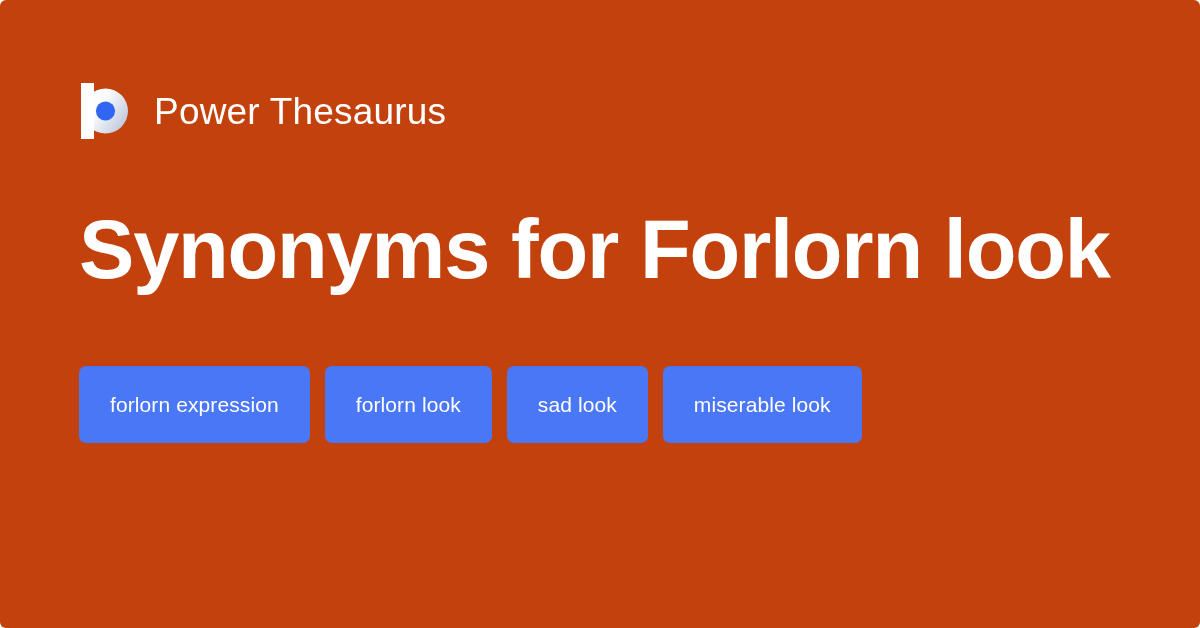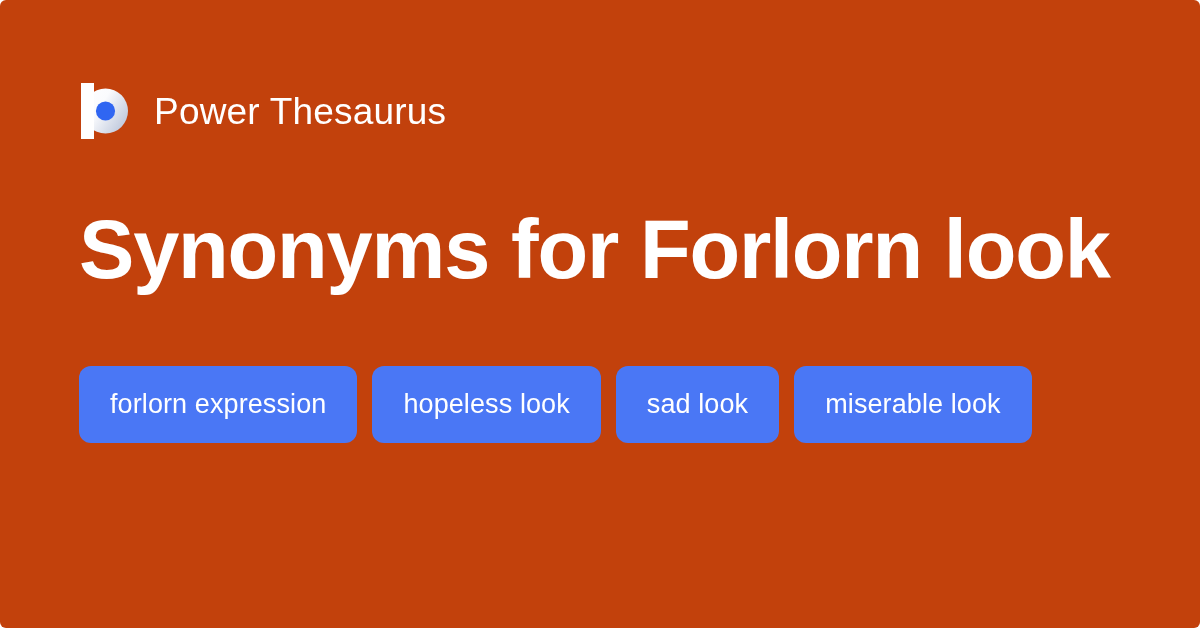--- a/index.html
+++ b/index.html
@@ -80,23 +80,23 @@
   }
 
   .chip {
     box-sizing: border-box;
     height: 77px;
     display: flex;
     align-items: center;
     justify-content: center;
     padding: 4px 31px;
     background: #4A77F5;
-    border-radius: 12px;
+    border-radius: 7px;
     color: #ffffff;
-    font-size: 27px;
+    font-size: 21px;
     font-weight: 400;
     line-height: 1;
     white-space: nowrap;
     letter-spacing: 0.1px;
   }
 </style>
 </head>
 <body>
 
 <div class="card">
@@ -119,18 +119,18 @@
 
       <rect x="1" y="1" width="13" height="12" fill="#FFFFFF"></rect>
     </svg>
     <span class="brand-name">Power Thesaurus</span>
   </div>
 
   <h1 class="headline">Synonyms for Forlorn look</h1>
 
   <div class="chips">
     <span class="chip">forlorn expression</span>
-    <span class="chip">hopeless look</span>
+    <span class="chip">forlorn look</span>
     <span class="chip">sad look</span>
     <span class="chip">miserable look</span>
   </div>
 
 </div>
 
 </body></html>

